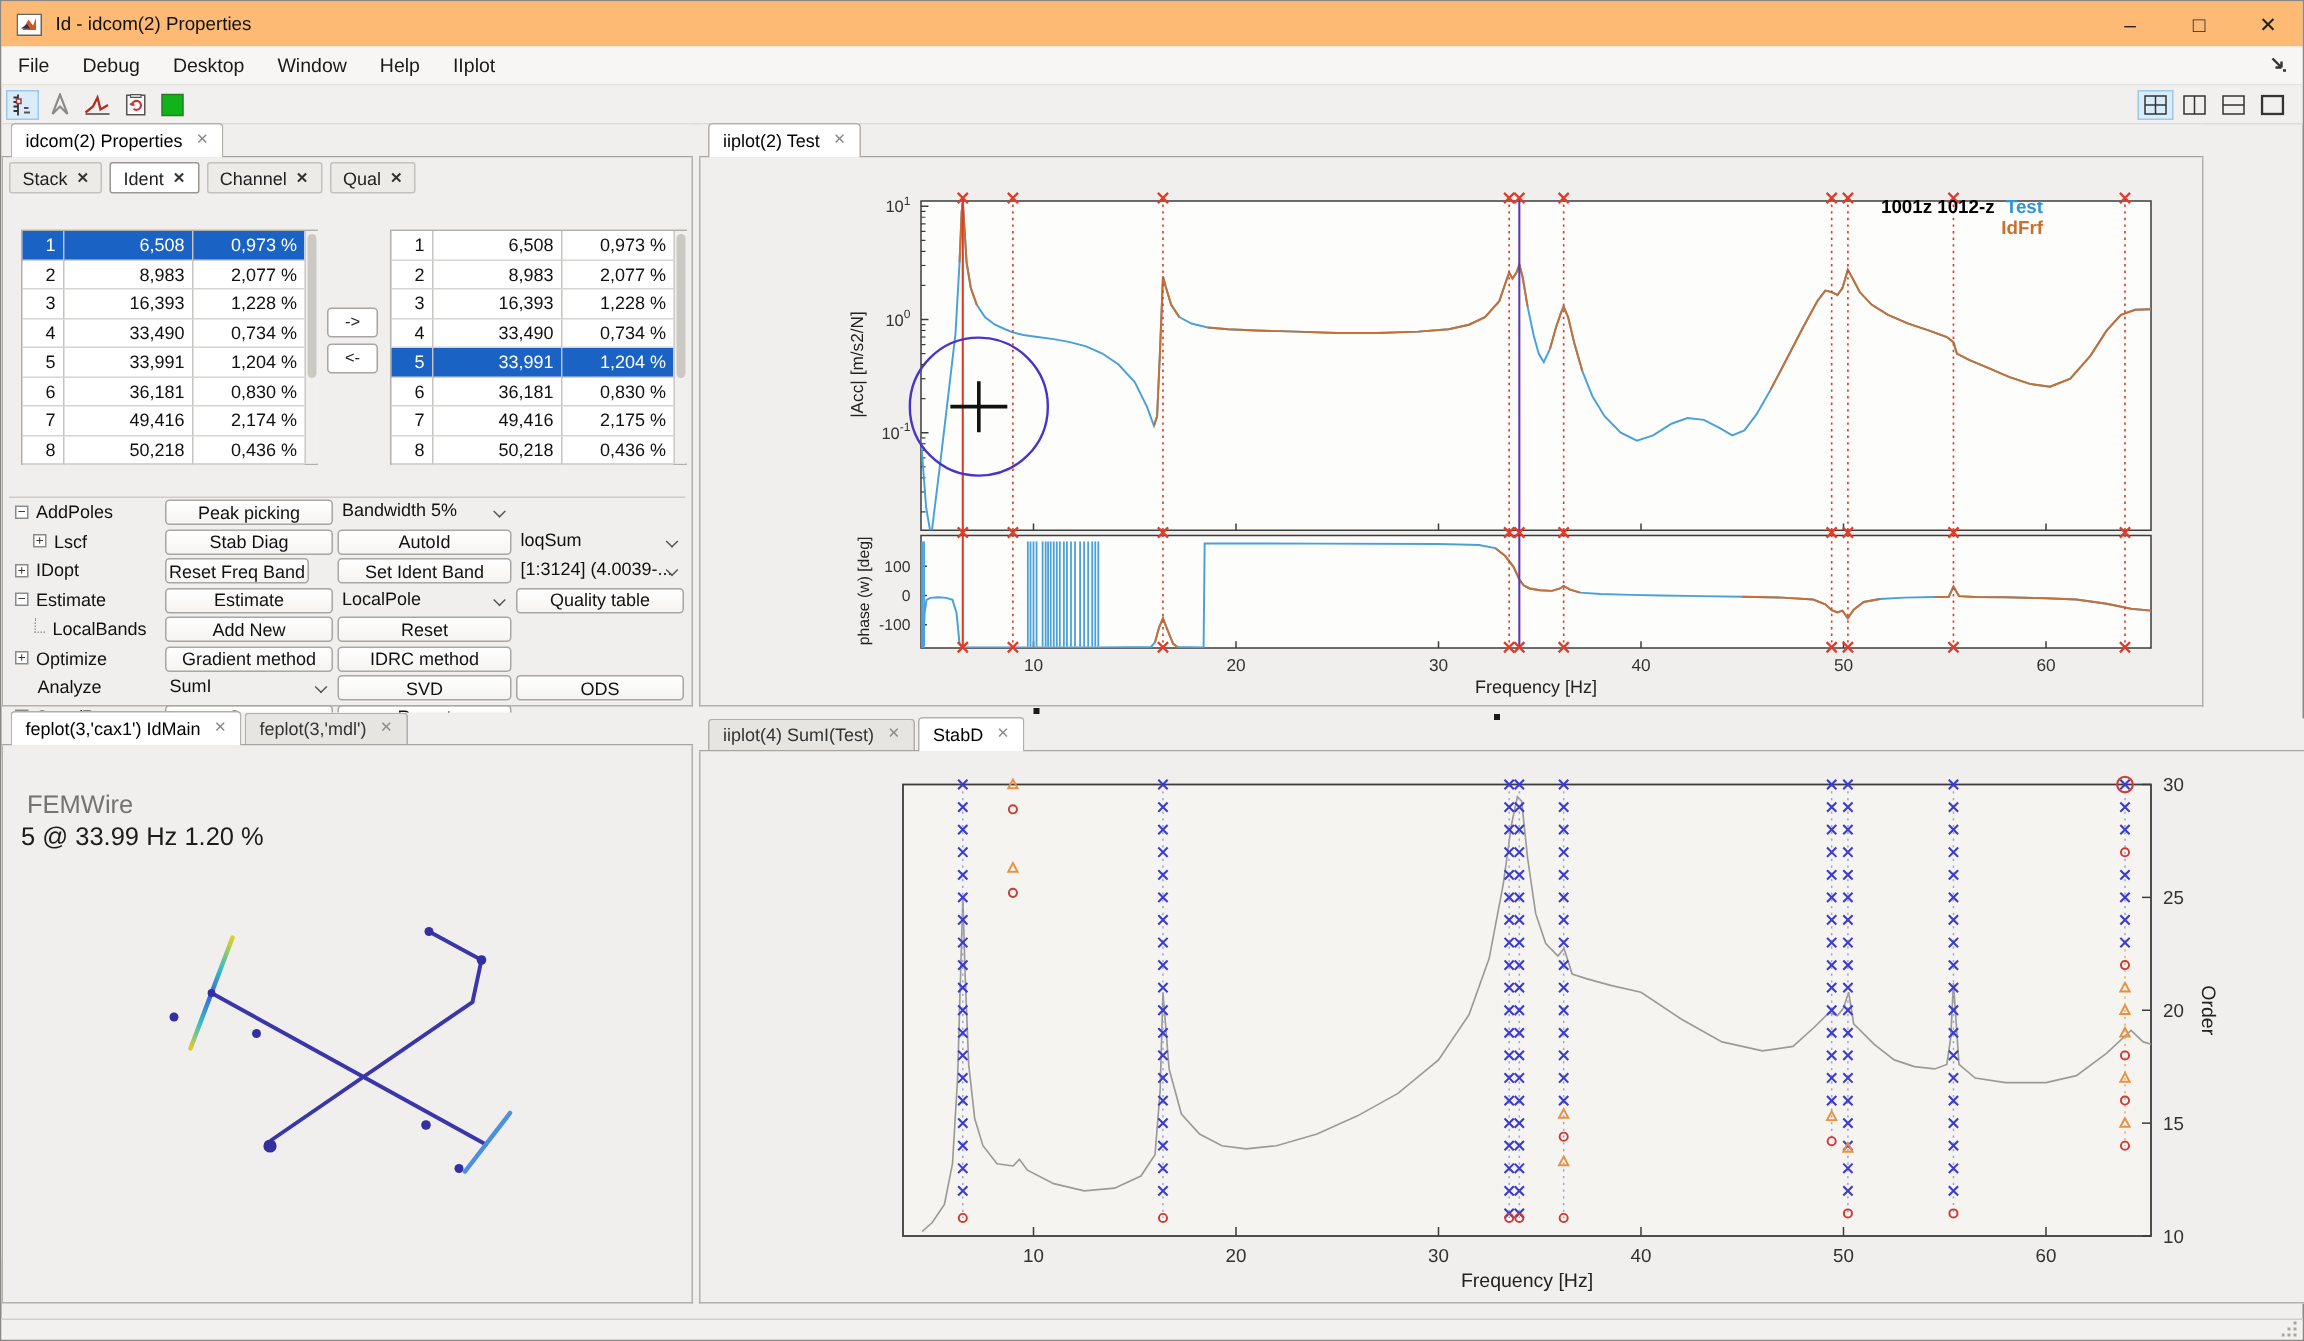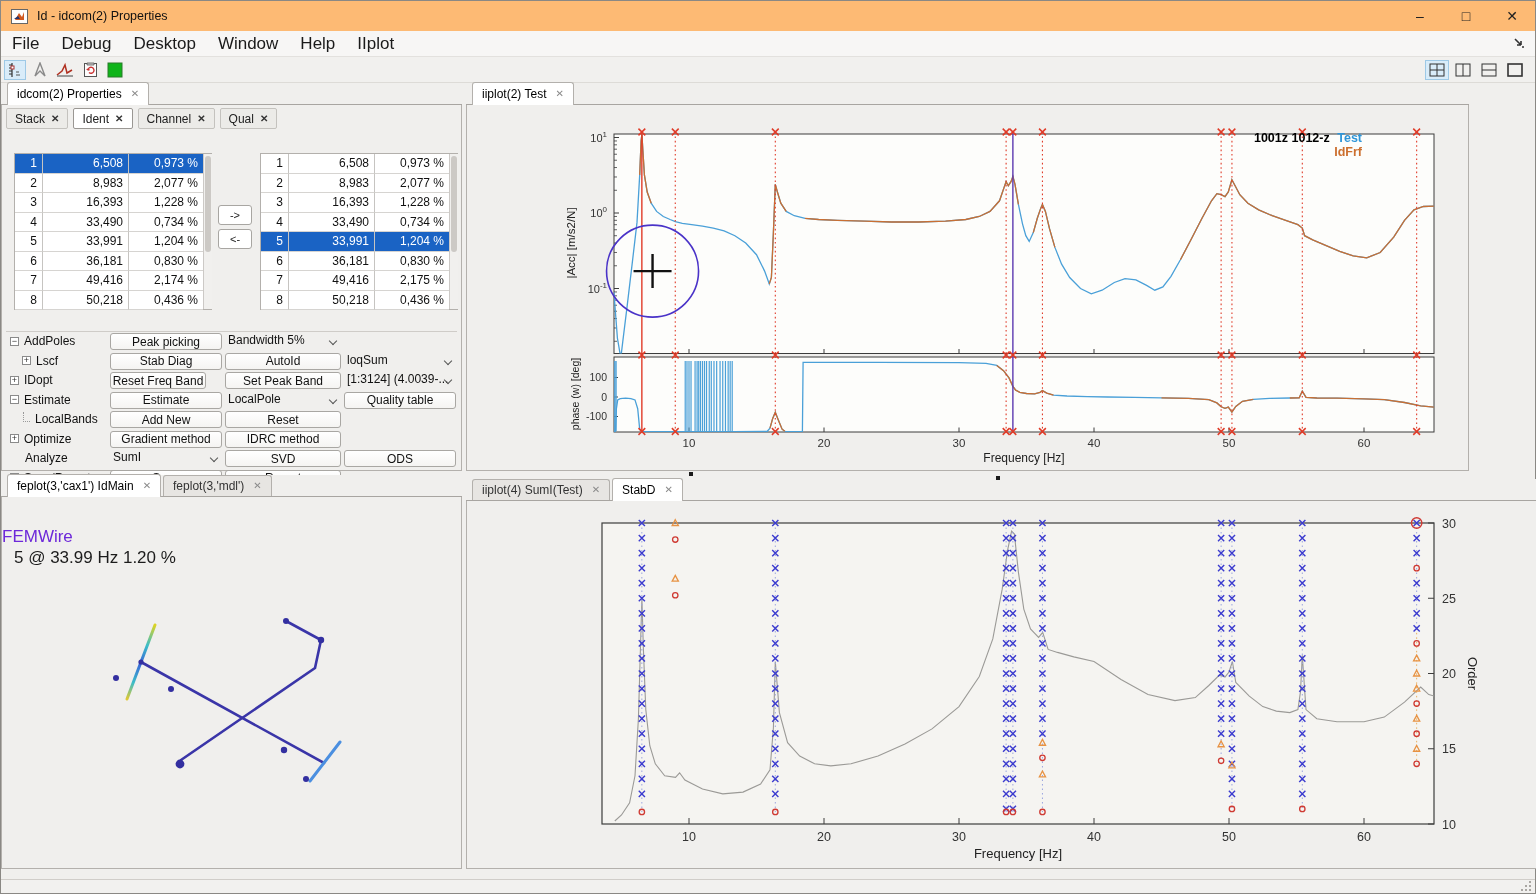--- a/index.html
+++ b/index.html
@@ -11,21 +11,21 @@
   .titlebar { position:absolute; left:0; top:0; width:100%; height:30px;
     background:#fdba74; display:flex; align-items:center; }
   .app-icon { width:17px; height:15px; margin-left:10px; }
   .title-text { margin-left:9px; font-size:12.5px; color:#111; }
   .win-controls { position:absolute; right:0; top:0; height:30px; display:flex; }
   .win-btn { width:46px; height:30px; display:flex; align-items:center;
     justify-content:center; font-size:14px; color:#222; }
   
   .menubar { position:absolute; left:0; top:30px; width:100%; height:26px;
     background:#f7f6f5; border-bottom:1px solid #e3e1de; display:flex; align-items:center; }
-  .menu-item { padding:0 11px; font-size:17px; color:#1a1a1a; height:100%;
+  .menu-item { padding:0 11px; font-size:13px; color:#1a1a1a; height:100%;
     display:flex; align-items:center; }
   .menu-dock { position:absolute; right:10px; top:6px; }
   
   .toolbar { position:absolute; left:0; top:56px; width:100%; height:26px;
     background:#f1f0ee; border-bottom:1px solid #dddbd7; display:flex; align-items:center; }
   .tool-icon { width:22px; height:20px; margin-left:3px; display:flex;
     align-items:center; justify-content:center; border:1px solid transparent; }
   .tool-icon.active { background:#d9ecf9; border:1px solid #9ec9e6; }
   .layout-icons { position:absolute; right:8px; top:3px; display:flex; }
   .layout-icon { width:24px; height:20px; margin-left:2px; display:flex;
@@ -72,21 +72,21 @@
     border-left:1px dotted #999; border-bottom:1px dotted #999; margin:0 5px 4px 1px; }
   .abtn { position:absolute; top:1px; height:17px; background:linear-gradient(#fff,#f5f4f2);
     border:1px solid #a9a7a3; border-radius:3px; font-size:12px; color:#111;
     display:flex; align-items:center; justify-content:center; }
   .aselect { position:absolute; top:1px; height:17px; font-size:12px; color:#111;
     display:flex; align-items:flex-start; padding-left:3px; }
   .chev { position:absolute; right:5px; top:5px; width:6px; height:6px;
     border-right:1.4px solid #555; border-bottom:1.4px solid #555;
     transform:rotate(45deg); }
   
-  .fem-head { position:absolute; left:0; top:30px; font-size:17px; color:#6d28d9; }
+  .fem-head { position:absolute; left:16px; top:30px; font-size:17px; color:#737373; }
   .fem-sub  { position:absolute; left:12px; top:51px; font-size:17px; color:#1c1c1c; }
   
   .plot-svg { position:absolute; left:0; top:0; }
   .legend { position:absolute; text-align:right; font-size:12.5px; font-weight:bold; }
   .statusbar { position:absolute; left:0; bottom:0; width:100%; height:14px;
     background:#f2f1ef; border-top:1px solid #d0cdc9; }
   .grip-dot { position:absolute; width:4px; height:4px; background:#1a1a1a; }
 </style>
 </head>
 <body>
@@ -327,21 +327,21 @@
           </div>
           <div class="arow">
             <div class="alabel" style="left: 4px;">
               <span class="treebox">+</span>
               <span>IDopt</span>
             </div>
             <div class="abtn" style="left: 104px; width: 96px;">
               <span>Reset Freq Band</span>
             </div>
             <div class="abtn" style="left: 219px; width: 116px;">
-              <span>Set Peak Band</span>
+              <span>Set Ident Band</span>
             </div>
             <div class="aselect" style="left: 338px; width: 112px;">
               <span>[1:3124] (4.0039-...</span>
               <span class="chev"></span>
             </div>
           </div>
           <div class="arow">
             <div class="alabel" style="left: 4px;">
               <span class="treebox">−</span>
               <span>Estimate</span>

